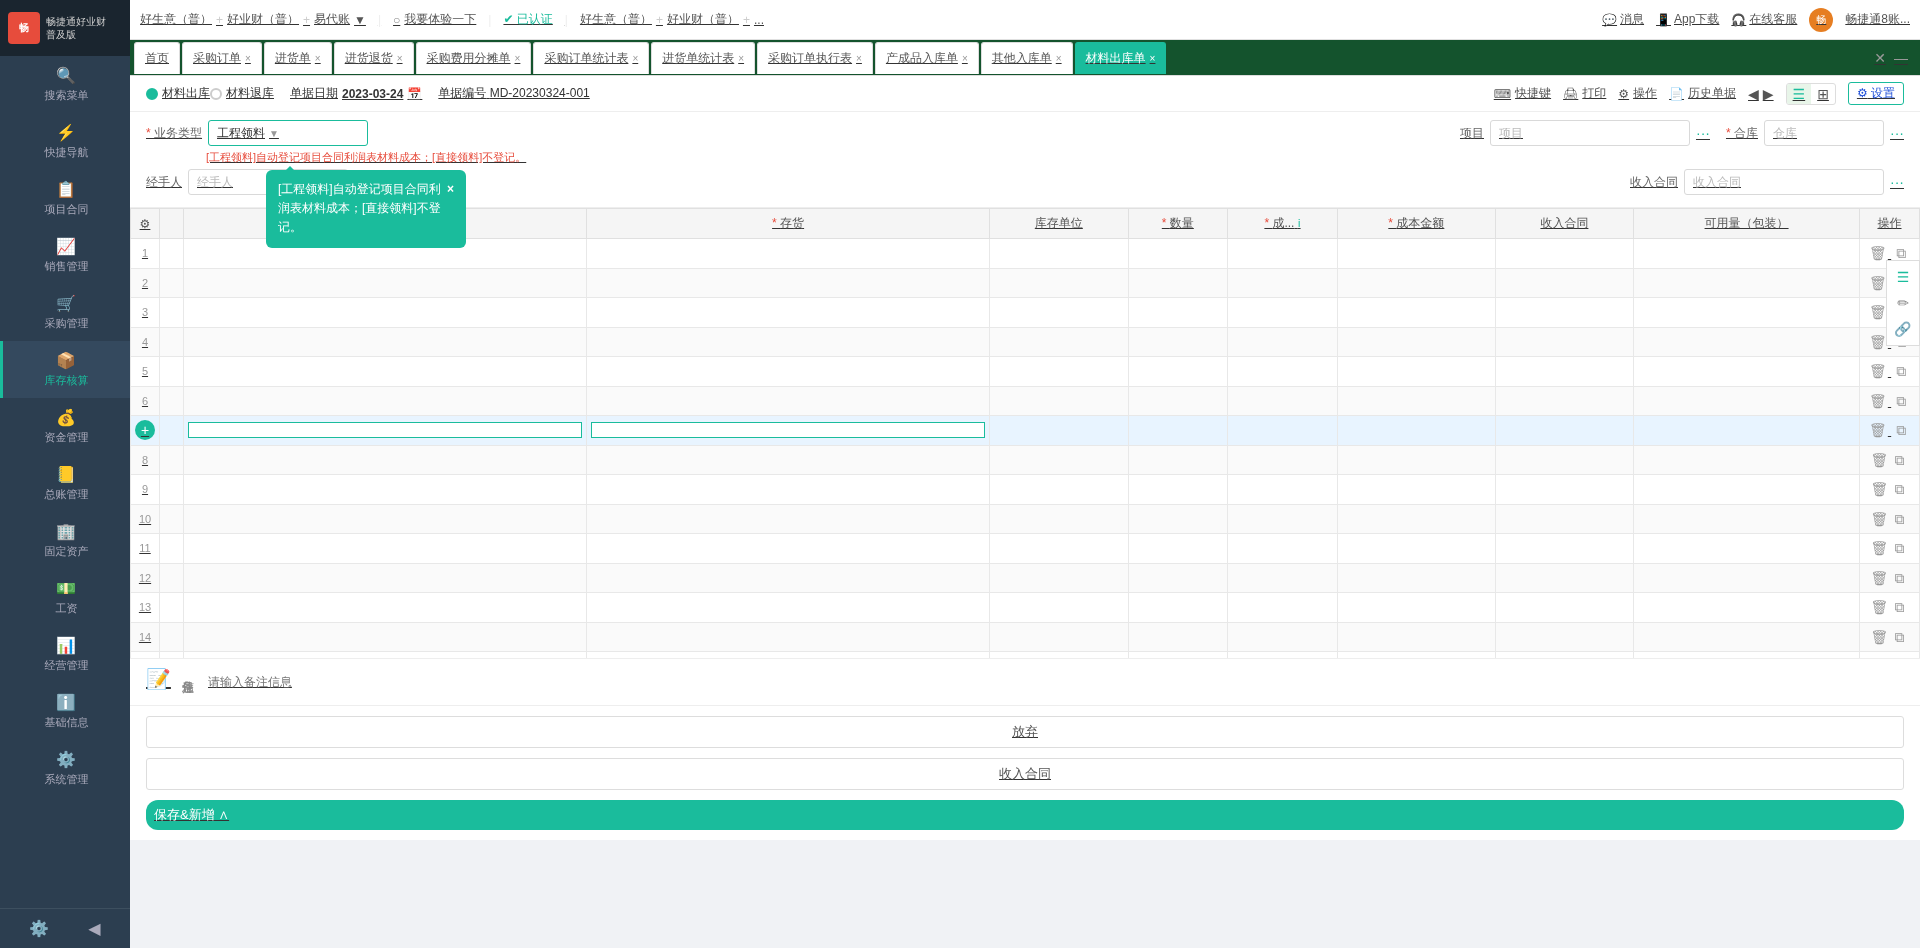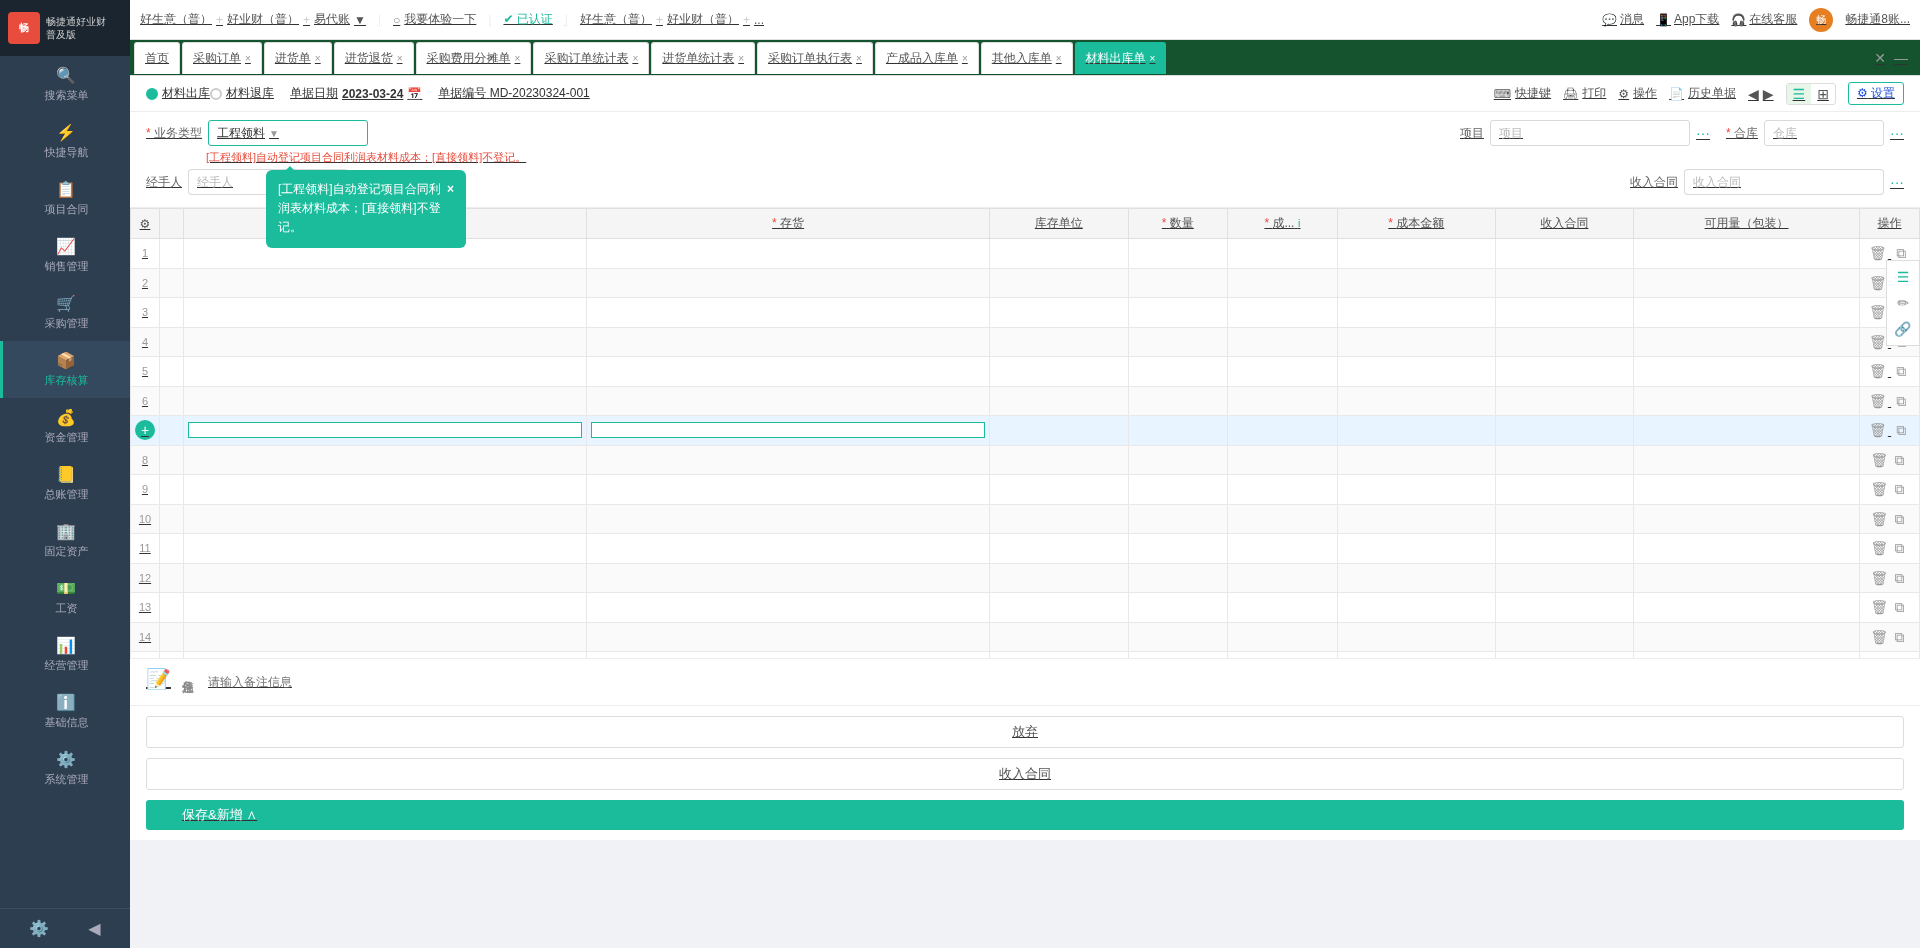--- a/index.html
+++ b/index.html
@@ -158,21 +158,21 @@
     .notes-label { color: #888; font-size: 12px; writing-mode: vertical-rl; padding: 4px 0; }
     .notes-input { flex: 1; border: none; outline: none; color: #bbb; font-size: 12px; padding: 4px; min-height: 30px; }
 
     
     .bottom-actions {
       padding: 10px 16px; display: flex; justify-content: flex-end; gap: 10px;
       border-top: 1px solid #eee; background: #fff; flex-shrink: 0; flex-direction: column;
     }
     .btn-discard { padding: 6px 20px; border: 1px solid #ddd; border-radius: 3px; background: #fff; cursor: pointer; font-size: 13px; color: #555; }
     .btn-draft { padding: 6px 20px; border: 1px solid #ddd; border-radius: 3px; background: #fff; cursor: pointer; font-size: 13px; color: #555; }
-    .btn-save { padding: 6px 36px; border: none; border-radius: 3px; background: #1abc9c; cursor: pointer; font-size: 13px; color: #fff; display: flex; align-items: center; gap: 4px; }
+    .btn-save { padding: 6px 8px; border: none; border-radius: 12px; background: #1abc9c; cursor: pointer; font-size: 13px; color: #fff; display: flex; align-items: center; gap: 4px; }
     .tooltip-popup {
       position: absolute;
       top: 20px;
       left: 60px;
       z-index: 100;
       background: #1abc9c;
       color: white;
       padding: 10px 12px;
       border-radius: 6px;
       font-size: 12px;

